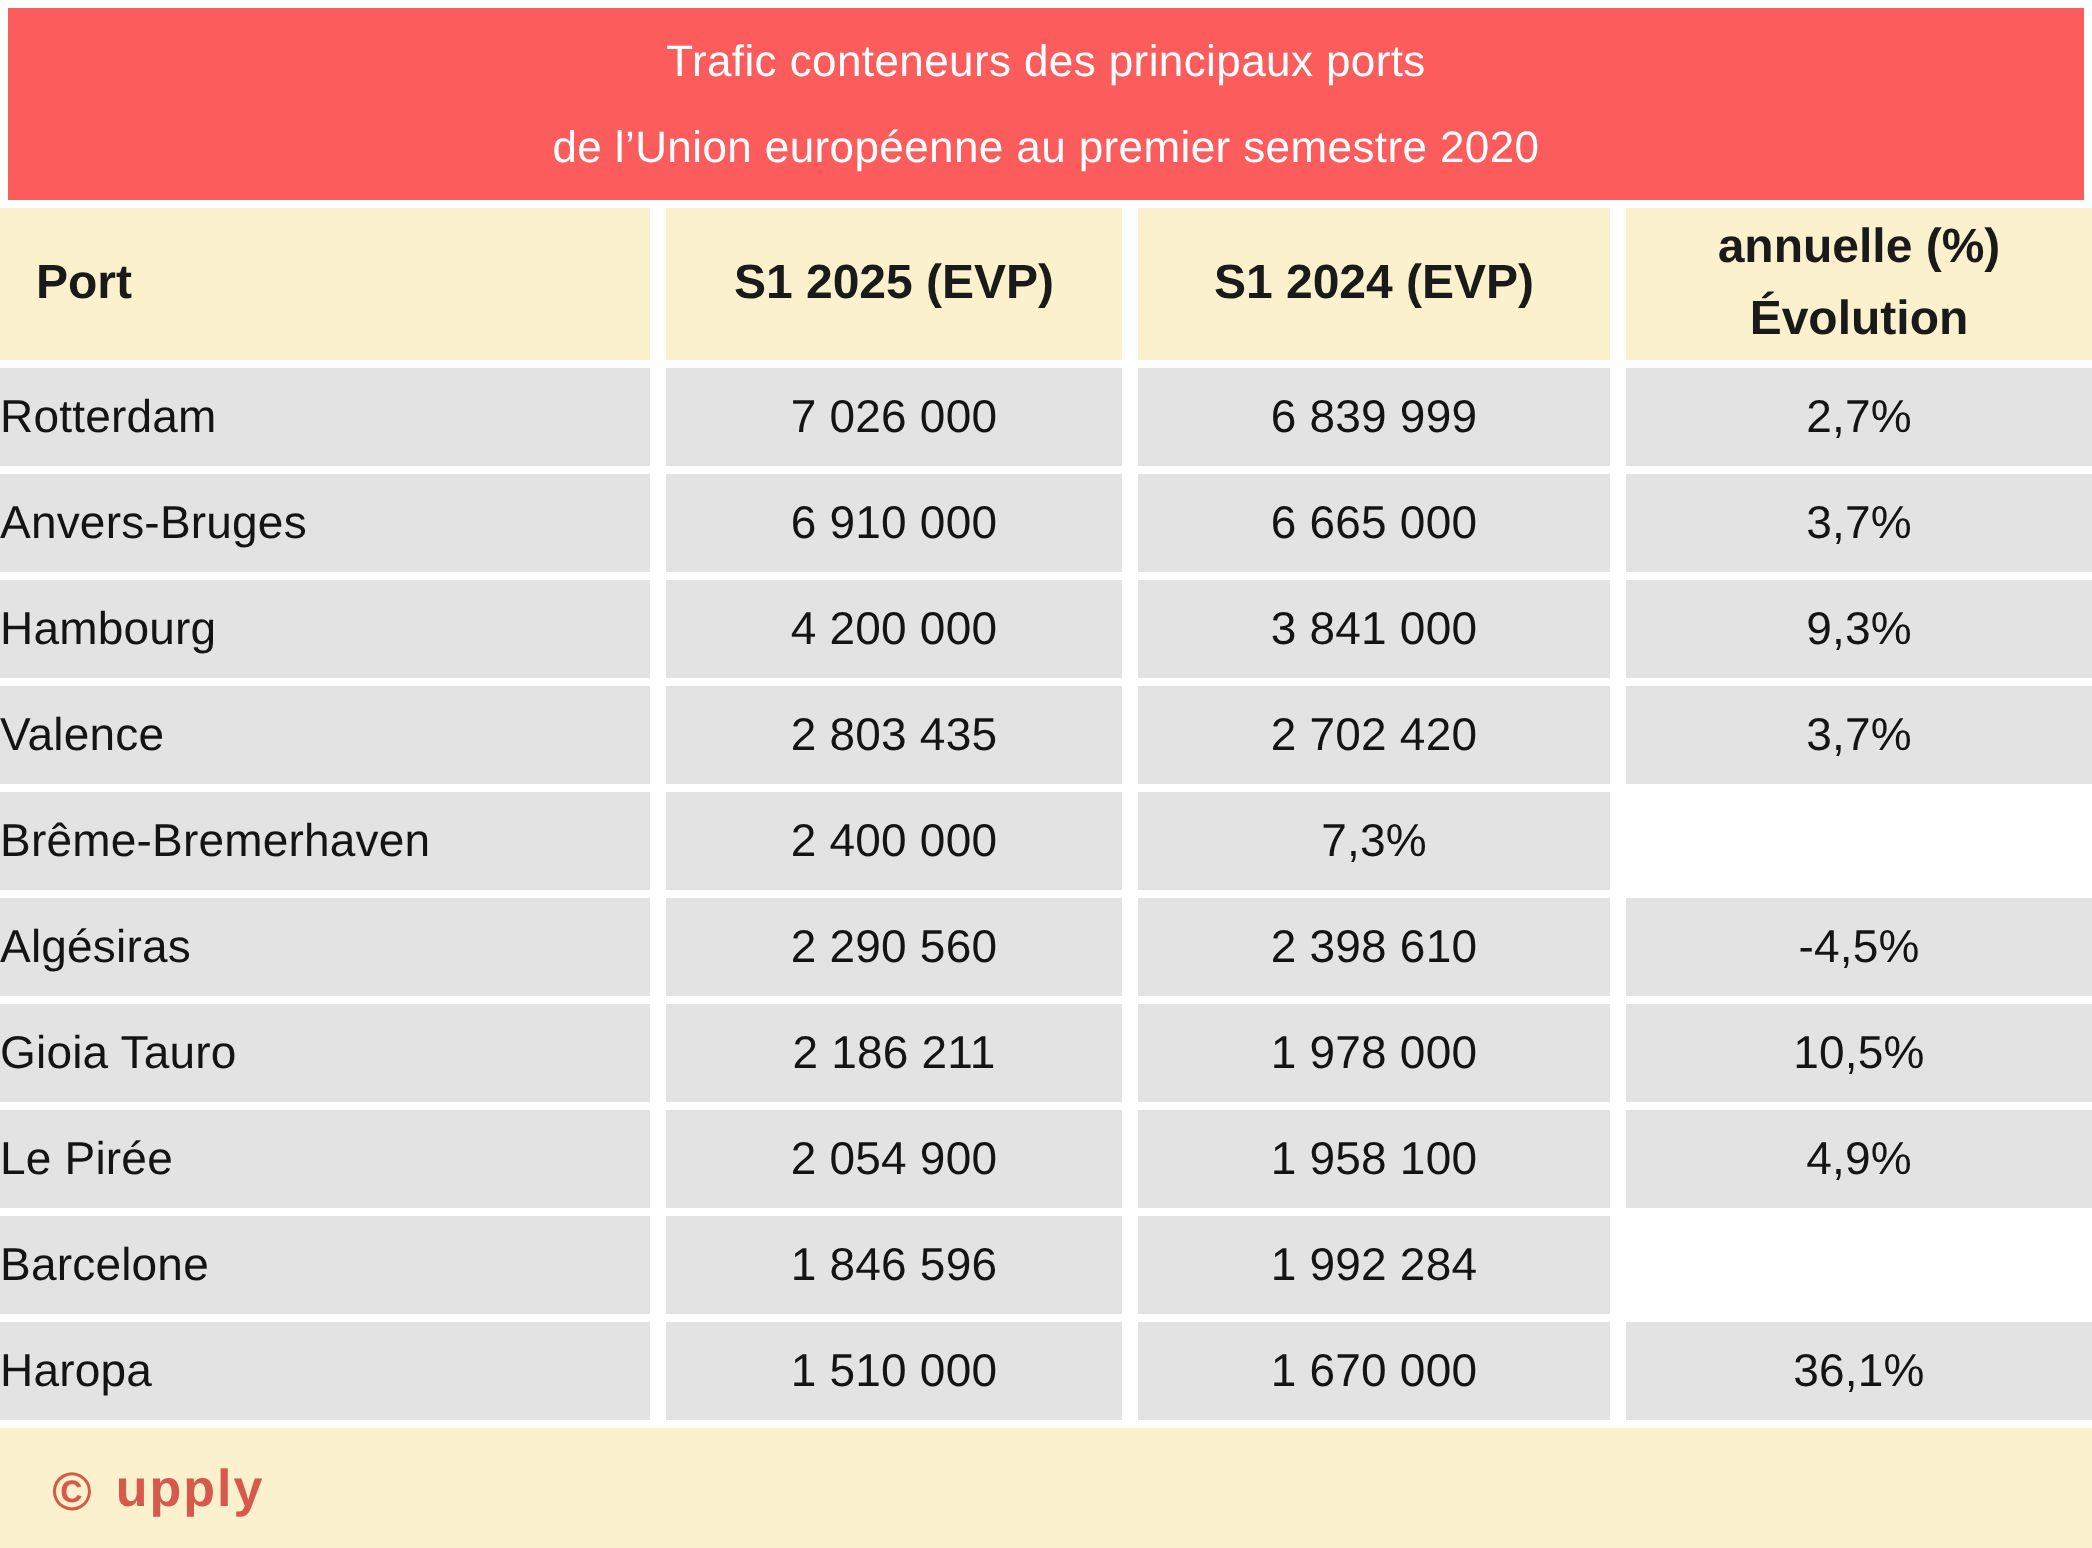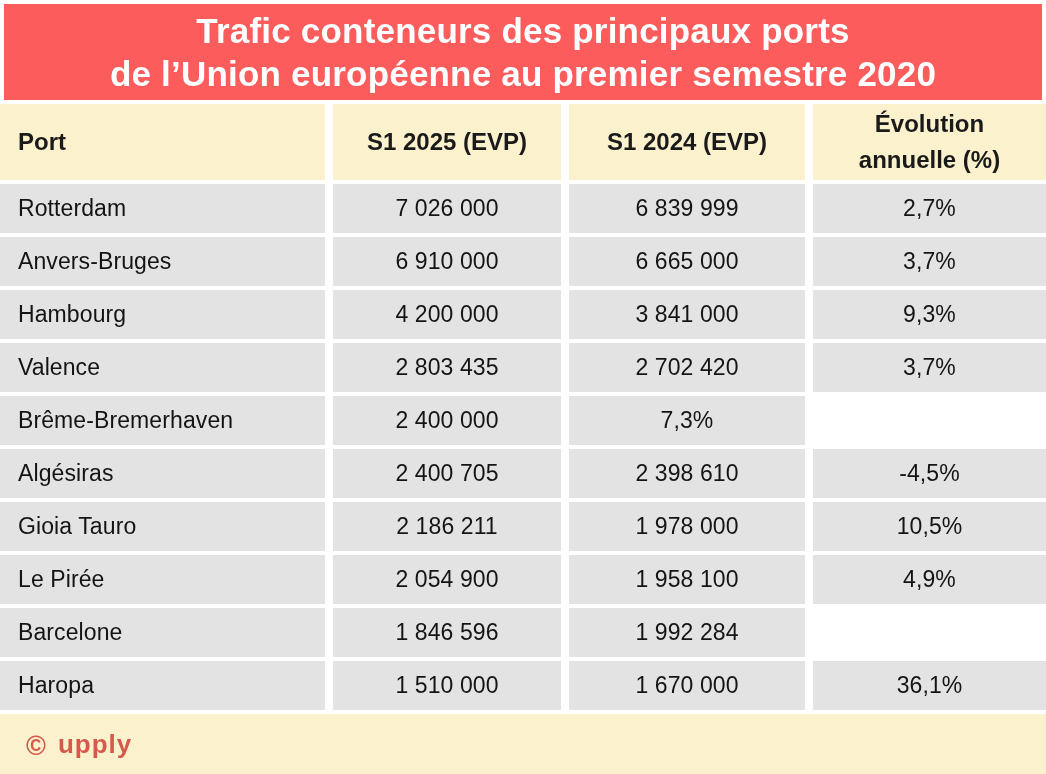--- a/index.html
+++ b/index.html
@@ -15,21 +15,21 @@
   
   .title-bar {
     position: absolute; left: 4px; top: 4px;
     width: 1038px; height: 96px;
     background: #FD5C5C;
     display: flex; flex-direction: column;
     align-items: center; justify-content: center;
     gap: 2px;
   }
   .title-line {
-    color: #ffffff; font-weight: 700; font-size: 35px; line-height: 41px;
+    color: #ffffff; font-weight: 400; font-size: 22px; line-height: 41px;
     letter-spacing: 0.2px; text-align: center; white-space: nowrap;
   }
 
   
   .grid {
     display: grid;
     grid-template-columns: 325px 228px 236px 233px;
     column-gap: 8px;
     width: 887px;
   }
@@ -50,21 +50,21 @@
     position: absolute; top: 184px; left: 0;
     display: flex; flex-direction: column; gap: 4px;
   }
   .row { height: 49px; }
   .cell {
     background: #E3E3E3;
     display: flex; align-items: center; justify-content: center;
     font-size: 23px; color: #141414; letter-spacing: 0.1px;
     white-space: nowrap;
   }
-  .cell.port-col { justify-content: flex-start; padding-left: 18px; box-sizing: border-box; }
+  .cell.port-col { justify-content: flex-start; padding-left: 0; box-sizing: border-box; }
 
   
   .footer {
     position: absolute; left: 0; top: 714px;
     width: 1046px; height: 60px;
     background: #FCF1CD;
     display: flex; align-items: center;
     padding-left: 26px; box-sizing: border-box;
   }
   .logo { display: flex; align-items: center; gap: 12px; color: #D7594C; }
@@ -83,22 +83,22 @@
 <div class="title-bar">
   <div class="title-line">Trafic conteneurs des principaux ports</div>
   <div class="title-line">de l’Union européenne au premier semestre 2020</div>
 </div>
 
 <div class="grid header-row">
   <div class="hcell port-col">Port</div>
   <div class="hcell">S1 2025 (EVP)</div>
   <div class="hcell">S1 2024 (EVP)</div>
   <div class="hcell">
+    <span>annuelle (%)</span>
     <span>Évolution</span>
-    <span>annuelle (%)</span>
   </div>
 </div>
 
 <div class="rows">
   <div class="grid row">
     <div class="cell port-col">Rotterdam</div>
     <div class="cell">7 026 000</div>
     <div class="cell">6 839 999</div>
     <div class="cell">2,7%</div>
   </div>
@@ -120,21 +120,21 @@
     <div class="cell">2 702 420</div>
     <div class="cell">3,7%</div>
   </div>
   <div class="grid row">
     <div class="cell port-col">Brême-Bremerhaven</div>
     <div class="cell">2 400 000</div>
     <div class="cell">7,3%</div>
   </div>
   <div class="grid row">
     <div class="cell port-col">Algésiras</div>
-    <div class="cell">2 400 705</div>
+    <div class="cell">2 290 560</div>
     <div class="cell">2 398 610</div>
     <div class="cell">-4,5%</div>
   </div>
   <div class="grid row">
     <div class="cell port-col">Gioia Tauro</div>
     <div class="cell">2 186 211</div>
     <div class="cell">1 978 000</div>
     <div class="cell">10,5%</div>
   </div>
   <div class="grid row">

